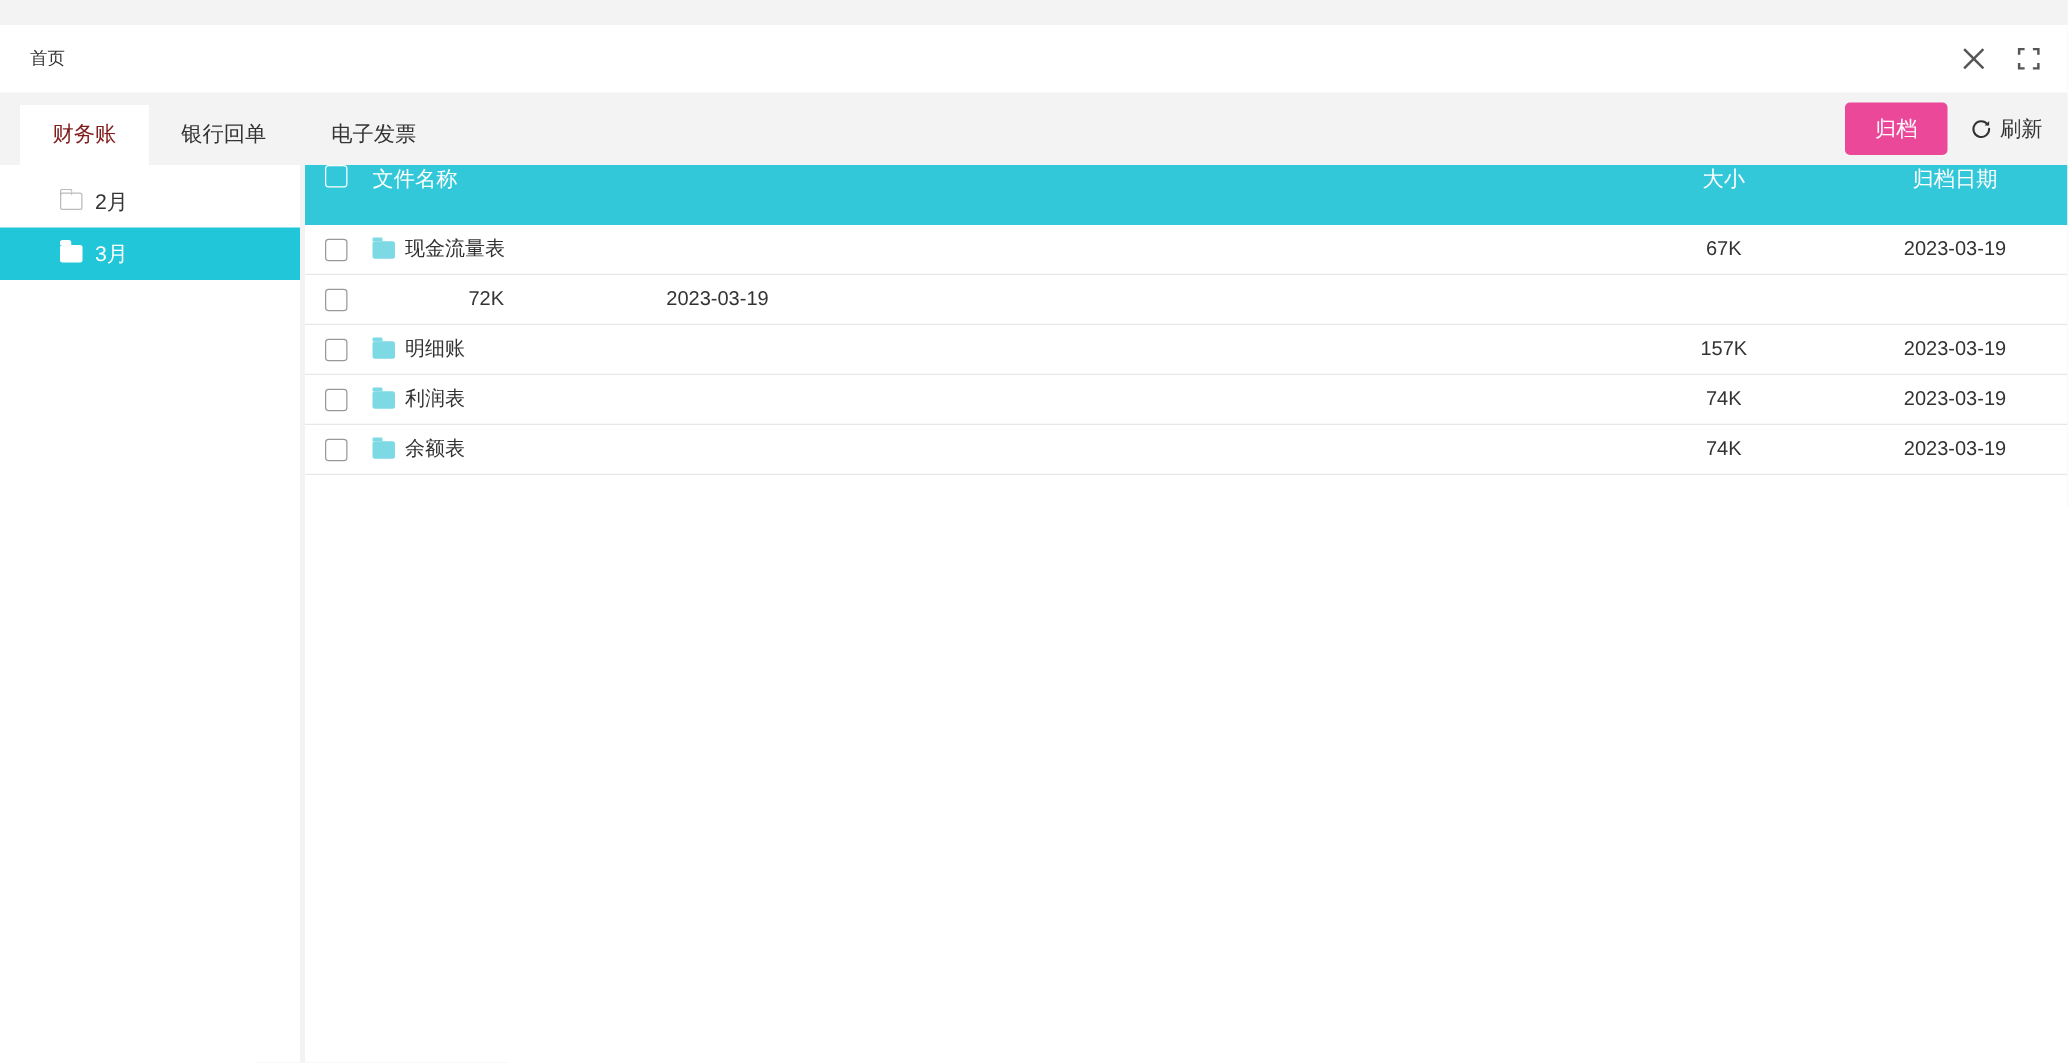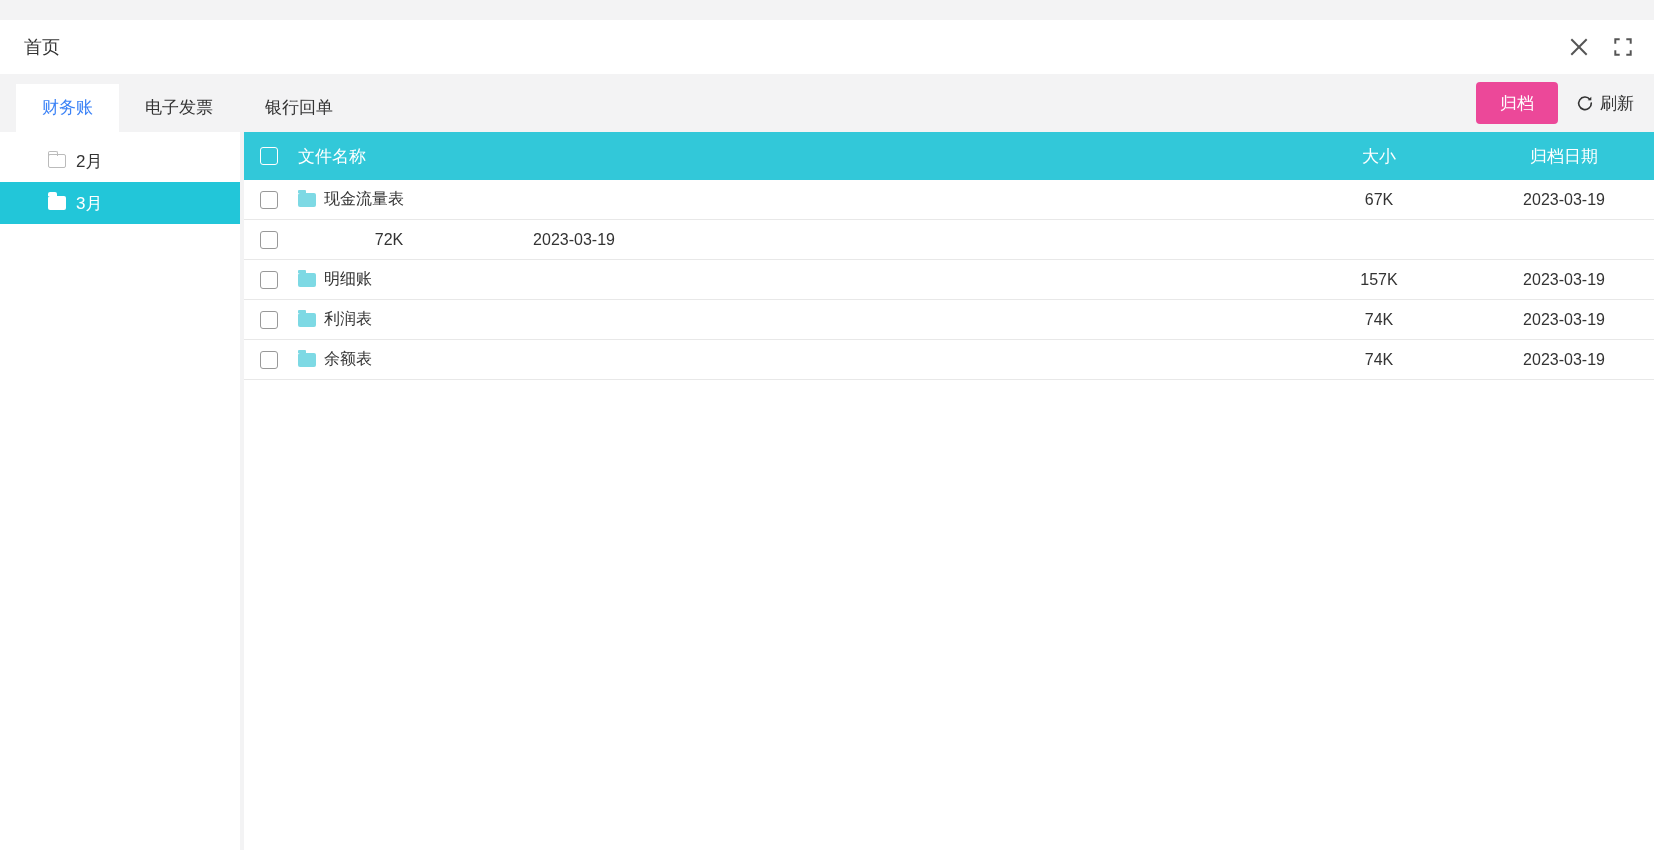--- a/index.html
+++ b/index.html
@@ -21,21 +21,21 @@
       align-items: center;
       background: #fff;
       height: 54px;
       position: relative;
     }
     .tab-home {
       padding: 0 24px;
       height: 54px;
       display: flex;
       align-items: center;
-      font-size: 18px;
+      font-size: 14px;
       cursor: pointer;
     }
     .tab-active {
       background: #22c6d9;
       color: #fff;
       height: 54px;
       display: flex;
       align-items: center;
       padding: 0 18px;
       font-size: 18px;
@@ -75,21 +75,21 @@
       display: flex;
       align-items: center;
       font-size: 17px;
       cursor: pointer;
       color: #333;
       margin-top: 10px;
       border-bottom: 2px solid transparent;
     }
     .toolbar-tab.active {
       background: #fff;
-      color: #3b82f6;
+      color: #7f1d1d;
     }
     .toolbar-actions {
       margin-left: auto;
       display: flex;
       align-items: center;
       gap: 18px;
     }
     .archive-btn {
       background: #ec4899;
       color: #fff;
@@ -196,21 +196,21 @@
     .tree-item.selected .folder-icon-solid::before {
       background: #fff;
     }
     .main-panel {
       flex: 1;
       background: #fff;
       margin-left: 4px;
     }
     .table-header {
       display: flex;
-      align-items: center;
+      align-items: flex-start;
       background: #32c8d9;
       color: #fff;
       height: 48px;
       font-size: 17px;
     }
     .col-checkbox {
       width: 50px;
       display: flex;
       justify-content: center;
       align-items: center;
@@ -286,22 +286,22 @@
       <path d="M3 7 L3 3 L7 3"></path>
       <path d="M13 3 L17 3 L17 7"></path>
       <path d="M17 13 L17 17 L13 17"></path>
       <path d="M7 17 L3 17 L3 13"></path>
     </svg>
   </div>
 </div>
 
 <div class="toolbar">
   <div class="toolbar-tab active">财务账</div>
+  <div class="toolbar-tab">银行回单</div>
   <div class="toolbar-tab">电子发票</div>
-  <div class="toolbar-tab">银行回单</div>
   <div class="toolbar-actions">
     <button class="archive-btn">归档</button>
     <div class="refresh-btn">
       <svg class="refresh-icon-svg" viewBox="0 0 20 20">
         <path d="M15.5 6 A7 7 0 1 0 17 10" stroke-linecap="round"></path>
         <path d="M17 3 L17 7 L13 7" fill="#333" stroke="none"></path>
       </svg>
       <span>刷新</span>
     </div>
   </div>

